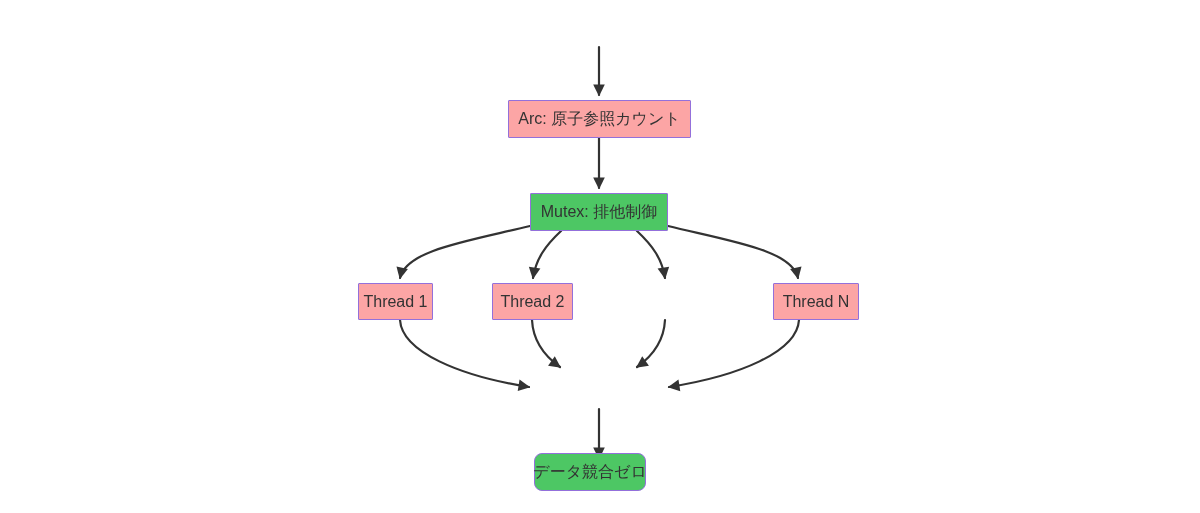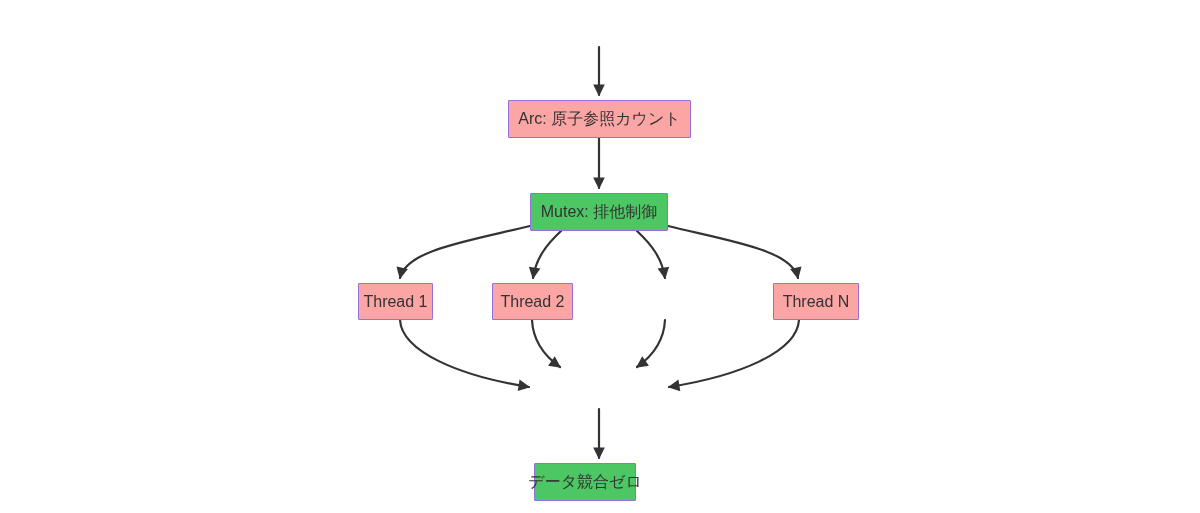--- a/index.html
+++ b/index.html
@@ -41,21 +41,21 @@
 
   
   #node-shared-counter { left: 517px; top: 9px;   width: 164px; height: 38px; }
   #node-arc            { left: 508px; top: 100px; width: 183px; height: 38px; }
   #node-mutex          { left: 530px; top: 193px; width: 138px; height: 38px; }
   #node-thread-1       { left: 358px; top: 283px; width: 75px;  height: 37px; }
   #node-thread-2       { left: 492px; top: 283px; width: 81px;  height: 37px; }
   #node-thread-3       { left: 625px; top: 283px; width: 81px;  height: 37px; }
   #node-thread-n       { left: 757px; top: 283px; width: 86px;  height: 37px; margin-left: 16px; }
   #node-safe-access    { left: 534px; top: 372px; width: 130px; height: 37px; }
-  #node-zero-race      { left: 534px; top: 463px; width: 102px; height: 38px; }
+  #node-zero-race      { left: 534px; top: 453px; width: 112px; height: 38px; border-radius: 8px; }
 </style>
 </head>
 <body>
 
 <div class="canvas">
 
   <svg class="edges-layer" width="1200" height="513" viewBox="0 0 1200 513" xmlns="http://www.w3.org/2000/svg">
     <defs>
       <marker id="arrowhead" markerUnits="userSpaceOnUse" markerWidth="14" markerHeight="14" viewBox="0 0 12 12" refX="10" refY="6" orient="auto">
         <path d="M1,1 L11,6 L1,11 Z" fill="#333333"></path>

